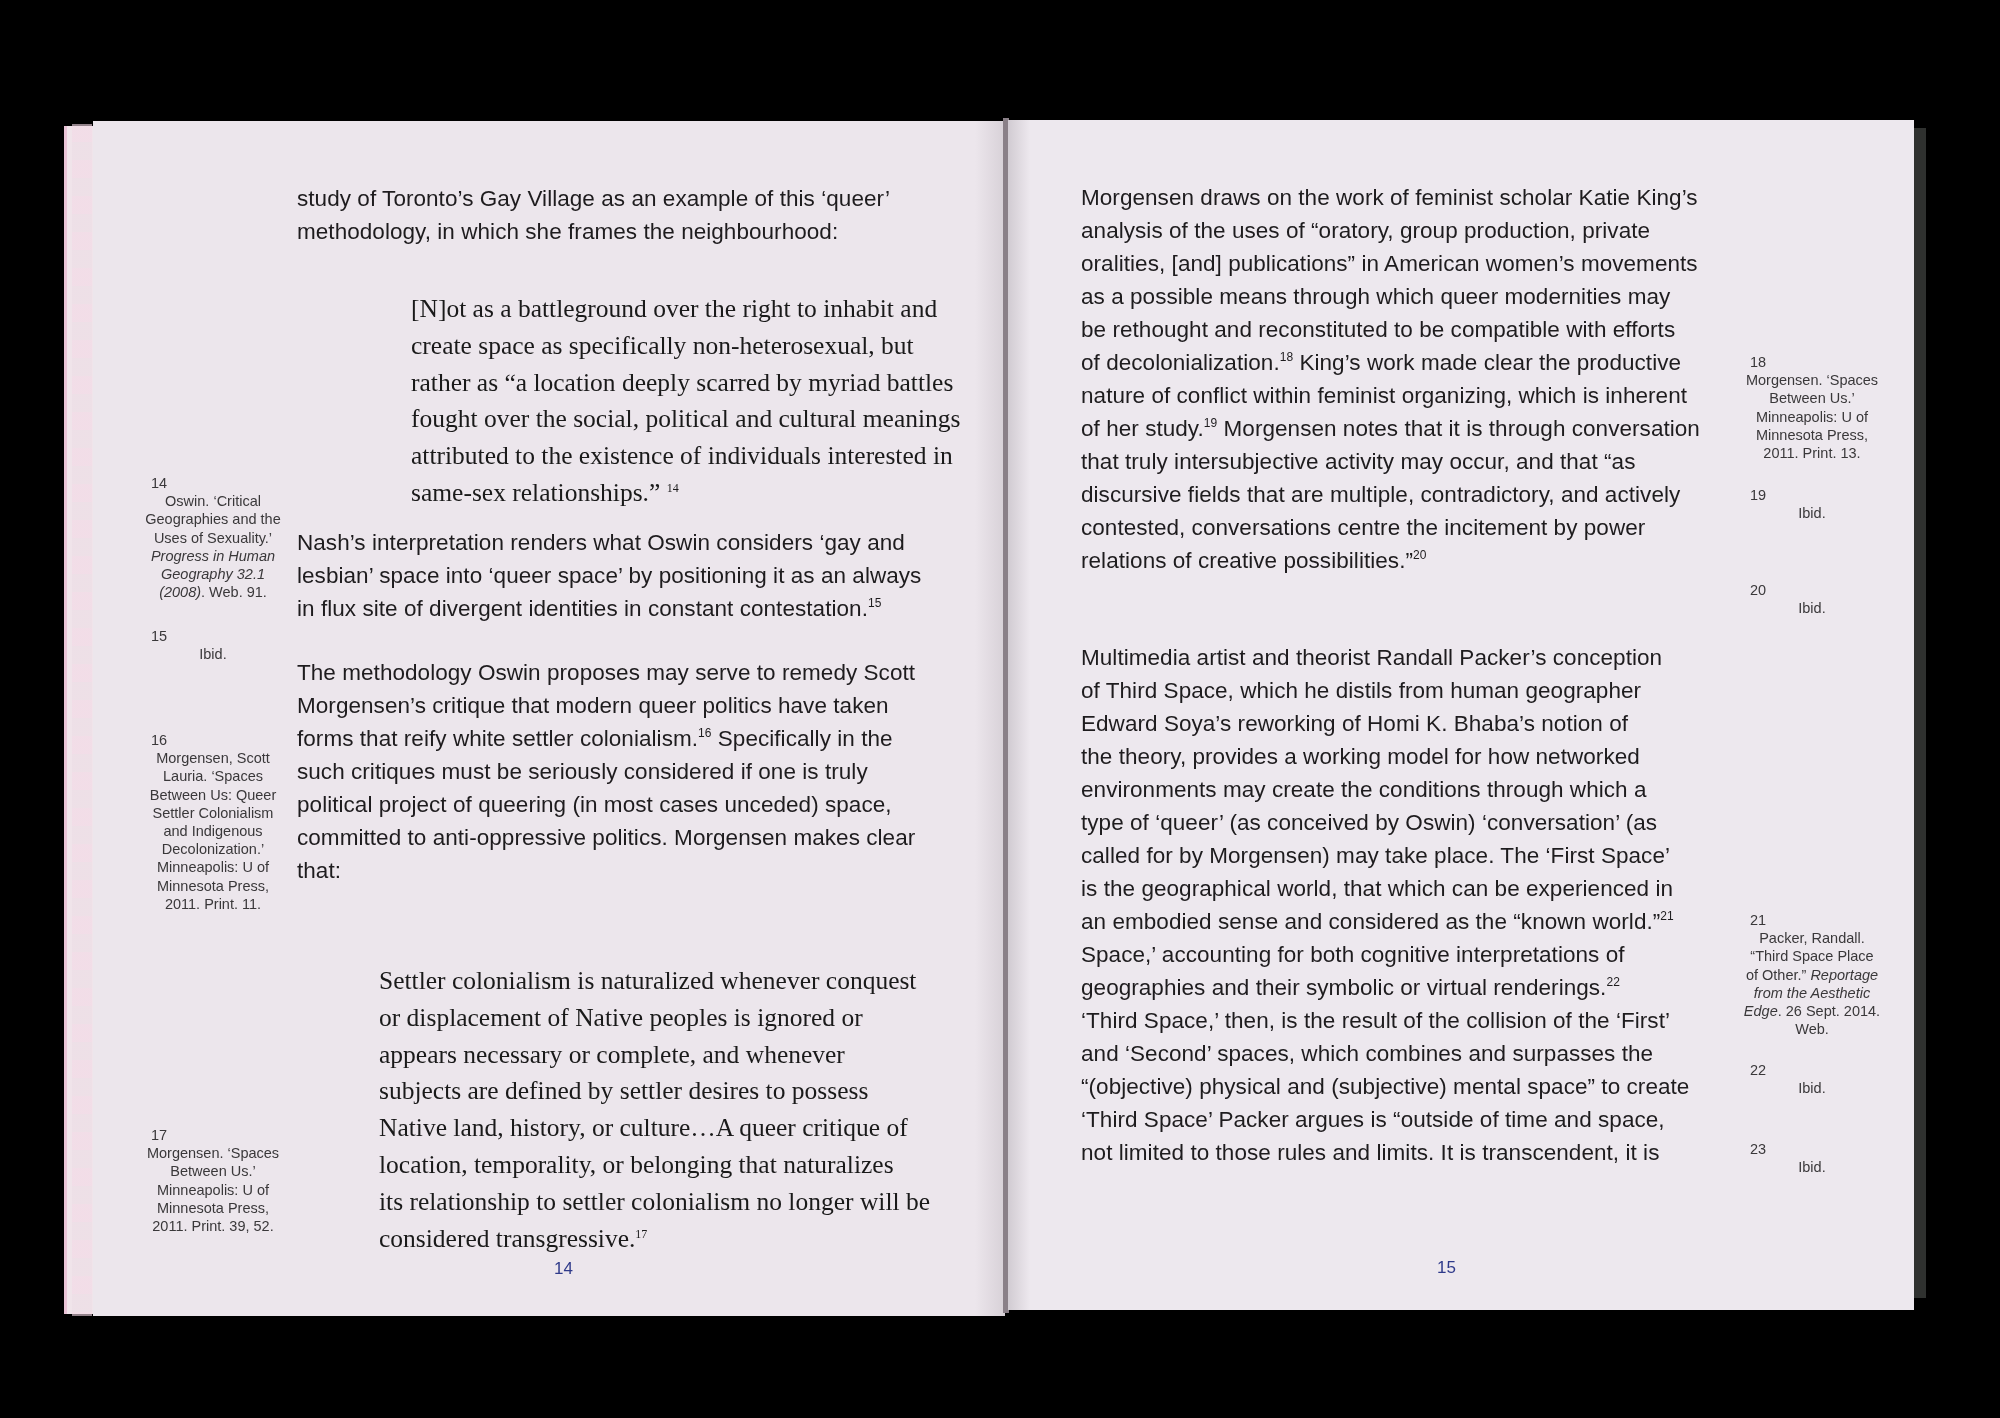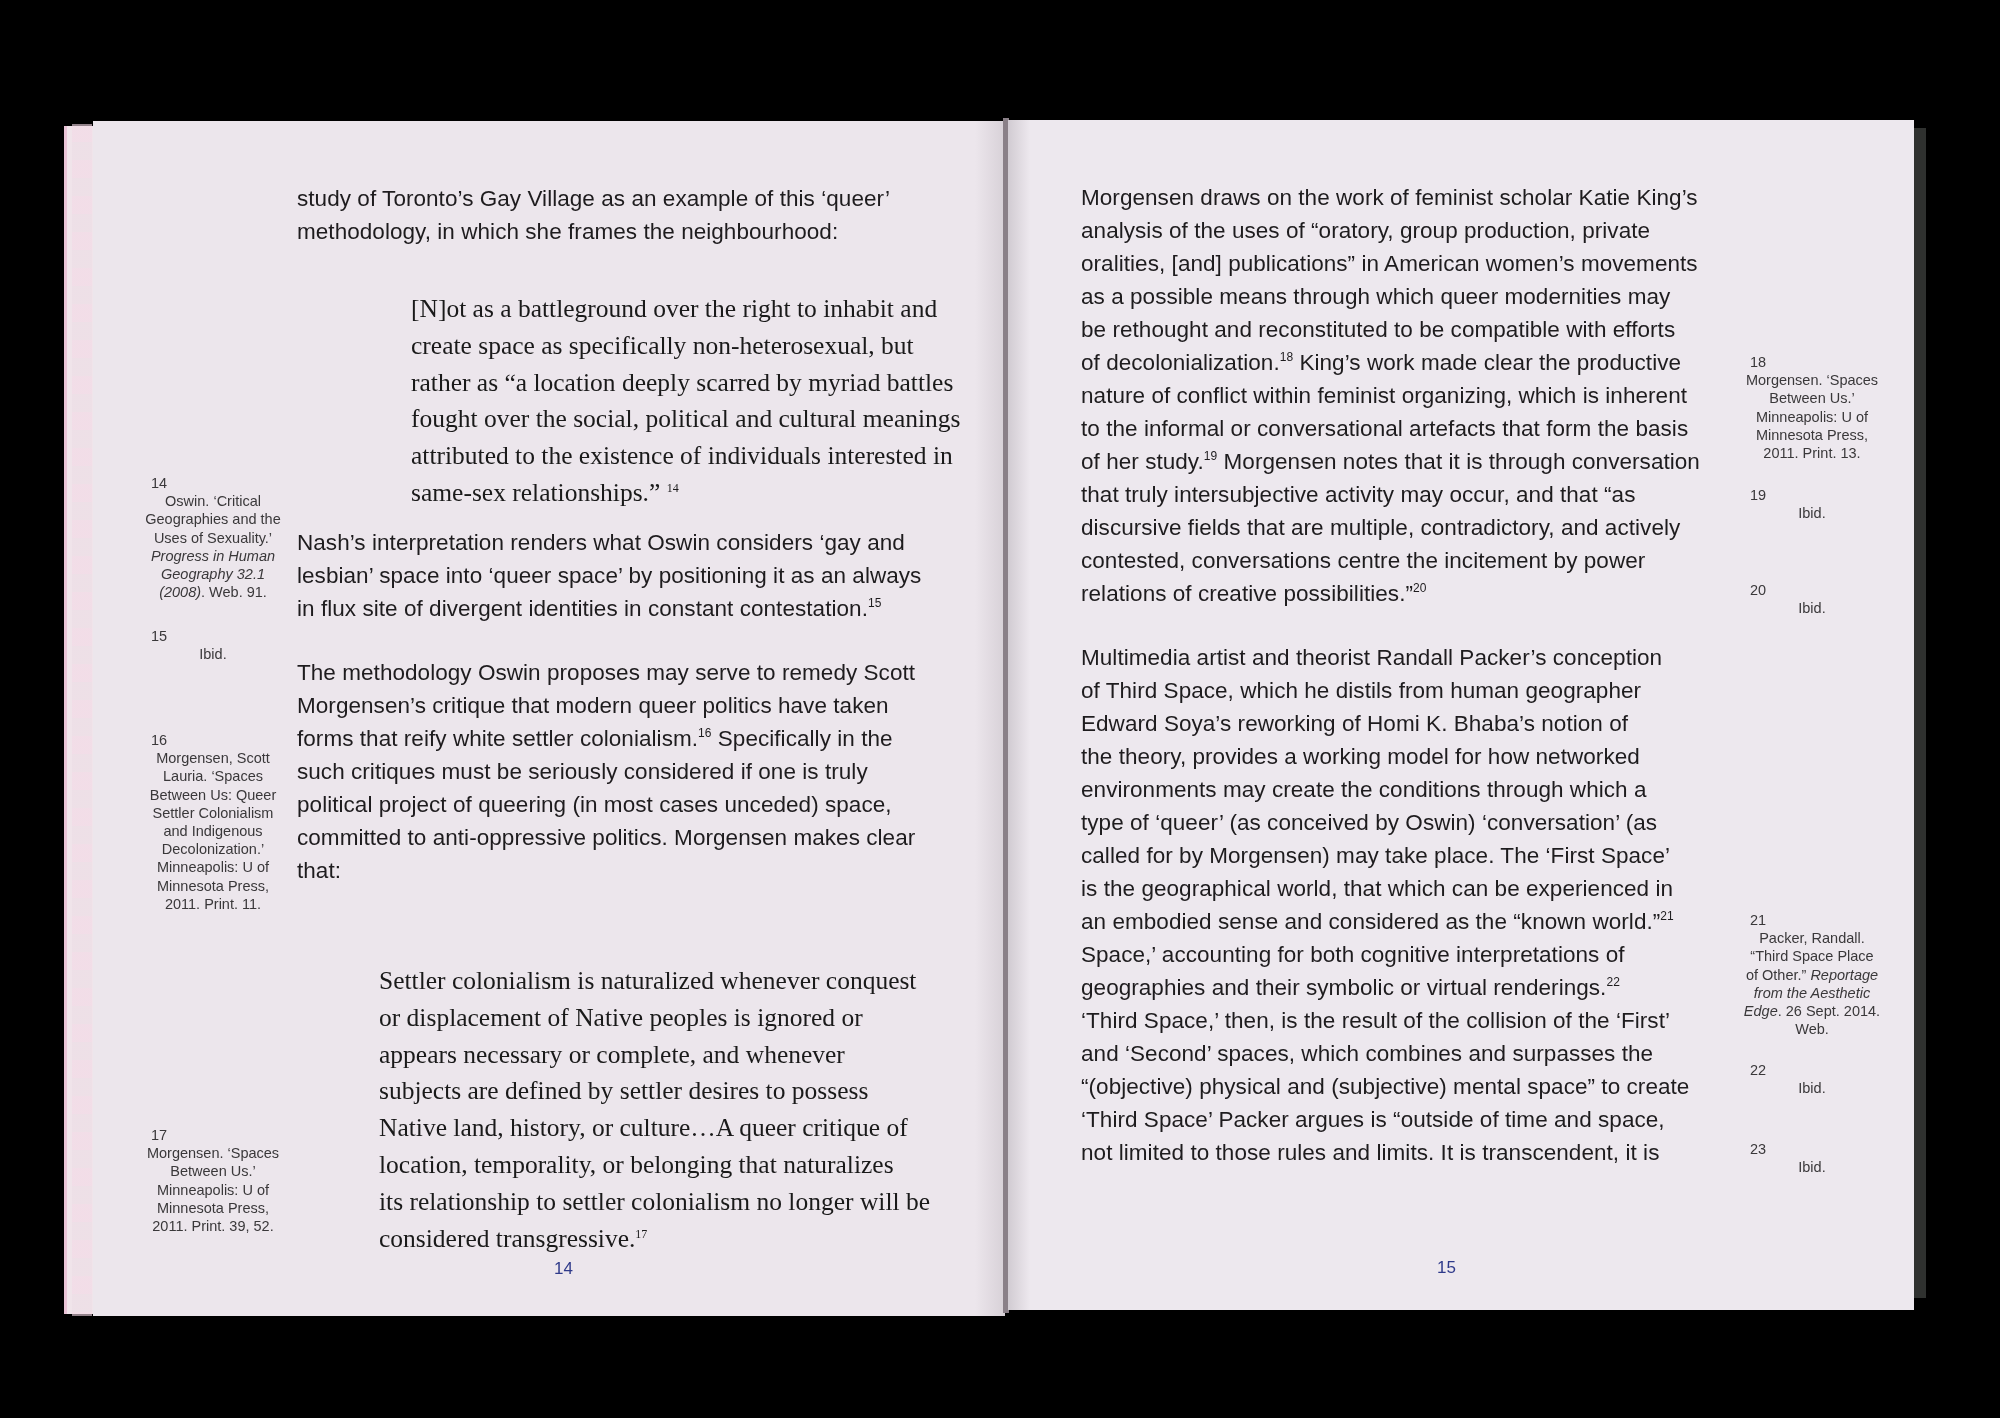--- a/index.html
+++ b/index.html
@@ -147,21 +147,20 @@
   <div class="page-number" style="left:554px; top:1259px;">14</div>
 
   <p class="body-text" style="left:1081px; top:181px;">
     <span class="line">Morgensen draws on the work of feminist scholar Katie King’s</span>
     <span class="line">analysis of the uses of “oratory, group production, private</span>
     <span class="line">oralities, [and] publications” in American women’s movements</span>
     <span class="line">as a possible means through which queer modernities may</span>
     <span class="line">be rethought and reconstituted to be compatible with efforts</span>
     <span class="line"><span>of decolonialization.</span><sup>18</sup><span> King’s work made clear the productive</span></span>
     <span class="line">nature of conflict within feminist organizing, which is inherent</span>
-    <span class="line">to the informal or conversational artefacts that form the basis</span>
     <span class="line"><span>of her study.</span><sup>19</sup><span> Morgensen notes that it is through conversation</span></span>
     <span class="line">that truly intersubjective activity may occur, and that “as</span>
     <span class="line">discursive fields that are multiple, contradictory, and actively</span>
     <span class="line">contested, conversations centre the incitement by power</span>
     <span class="line"><span>relations of creative possibilities.”</span><sup>20</sup></span>
   </p>
 
   <p class="body-text" style="left:1081px; top:641px;">
     <span class="line">Multimedia artist and theorist Randall Packer’s conception</span>
     <span class="line">of Third Space, which he distils from human geographer</span>

